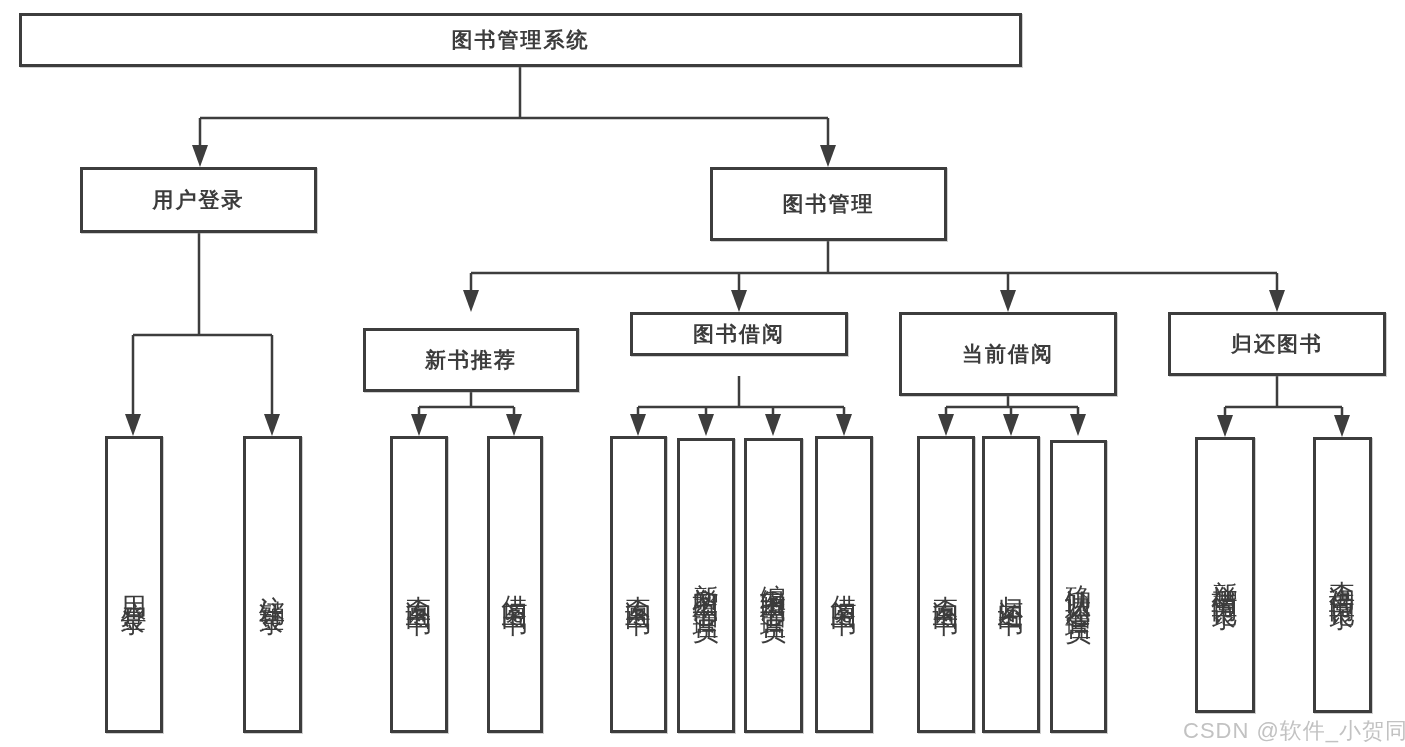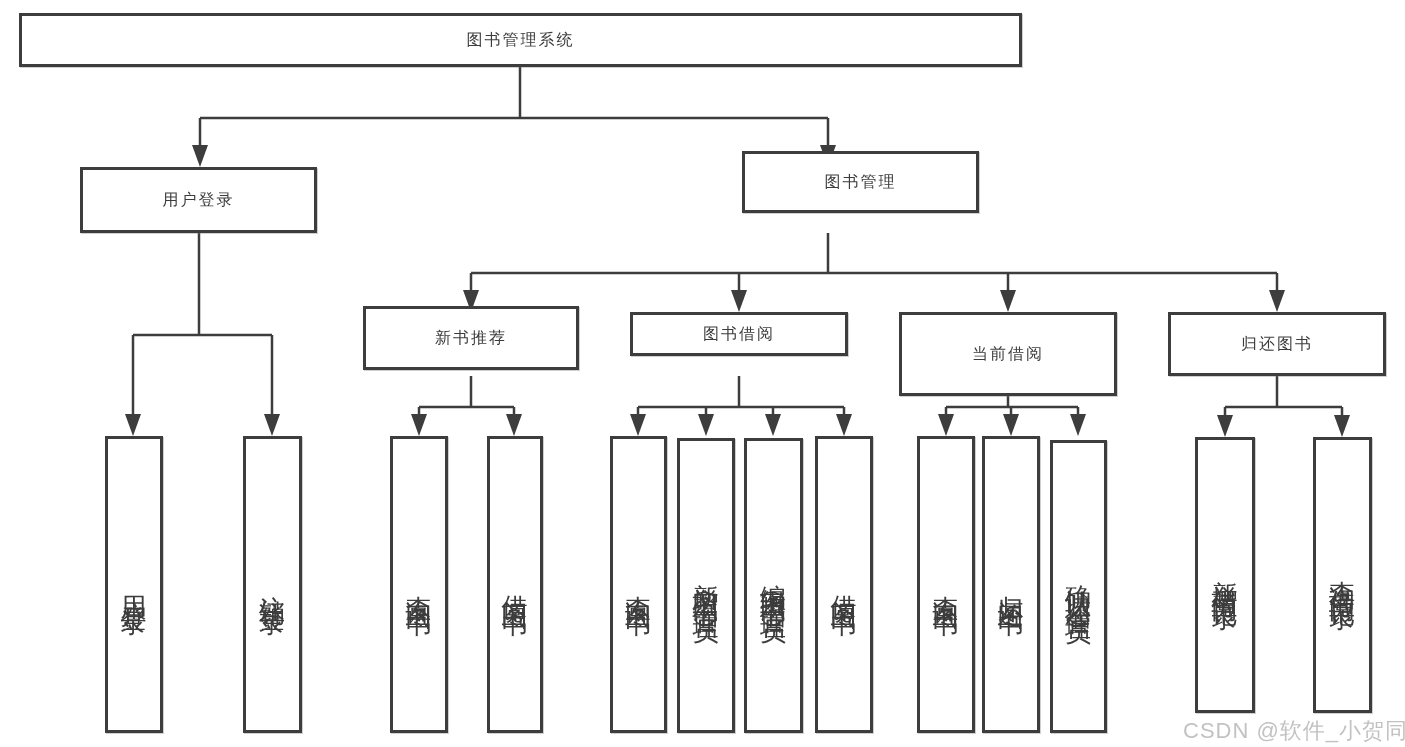--- a/index.html
+++ b/index.html
@@ -22,24 +22,25 @@
     box-sizing: border-box;
     border: 3px solid #3d3d3d;
     background: #ffffff;
     display: flex;
     align-items: center;
     justify-content: center;
     color: #3c3c3c;
     box-shadow: 1px 1px 0 rgba(120,120,120,0.35);
   }
   .h-node .label {
-    font-size: 16px;
+    font-size: 21px;
     letter-spacing: 2px;
     white-space: nowrap;
     color: #3c3c3c;
+    font-weight: bold;
   }
   .leaf .vtext {
     writing-mode: vertical-rl;
     text-orientation: mixed;
     font-size: 26px;
     line-height: 1;
     letter-spacing: 5px;
     color: #3c3c3c;
     white-space: nowrap;
   }
@@ -99,25 +100,25 @@
     </g>
   </svg>
 
   <div class="node h-node" style="left:19px; top:13px; width:1003px; height:54px;">
     <span class="label">图书管理系统</span>
   </div>
 
   <div class="node h-node" style="left:80px; top:167px; width:237px; height:66px;">
     <span class="label">用户登录</span>
   </div>
-  <div class="node h-node" style="left:710px; top:151px; width:237px; height:62px;margin-left:32px;">
+  <div class="node h-node" style="left:710px; top:167px; width:237px; height:74px;">
     <span class="label">图书管理</span>
   </div>
 
-  <div class="node h-node" style="left:363px; top:306px; width:216px; height:64px;">
+  <div class="node h-node" style="left:363px; top:328px; width:216px; height:64px;">
     <span class="label">新书推荐</span>
   </div>
   <div class="node h-node" style="left:630px; top:312px; width:218px; height:44px;align-items:center;">
     <span class="label">图书借阅</span>
   </div>
   <div class="node h-node" style="left:899px; top:312px; width:218px; height:84px;">
     <span class="label">当前借阅</span>
   </div>
   <div class="node h-node" style="left:1168px; top:312px; width:218px; height:64px;">
     <span class="label">归还图书</span>

